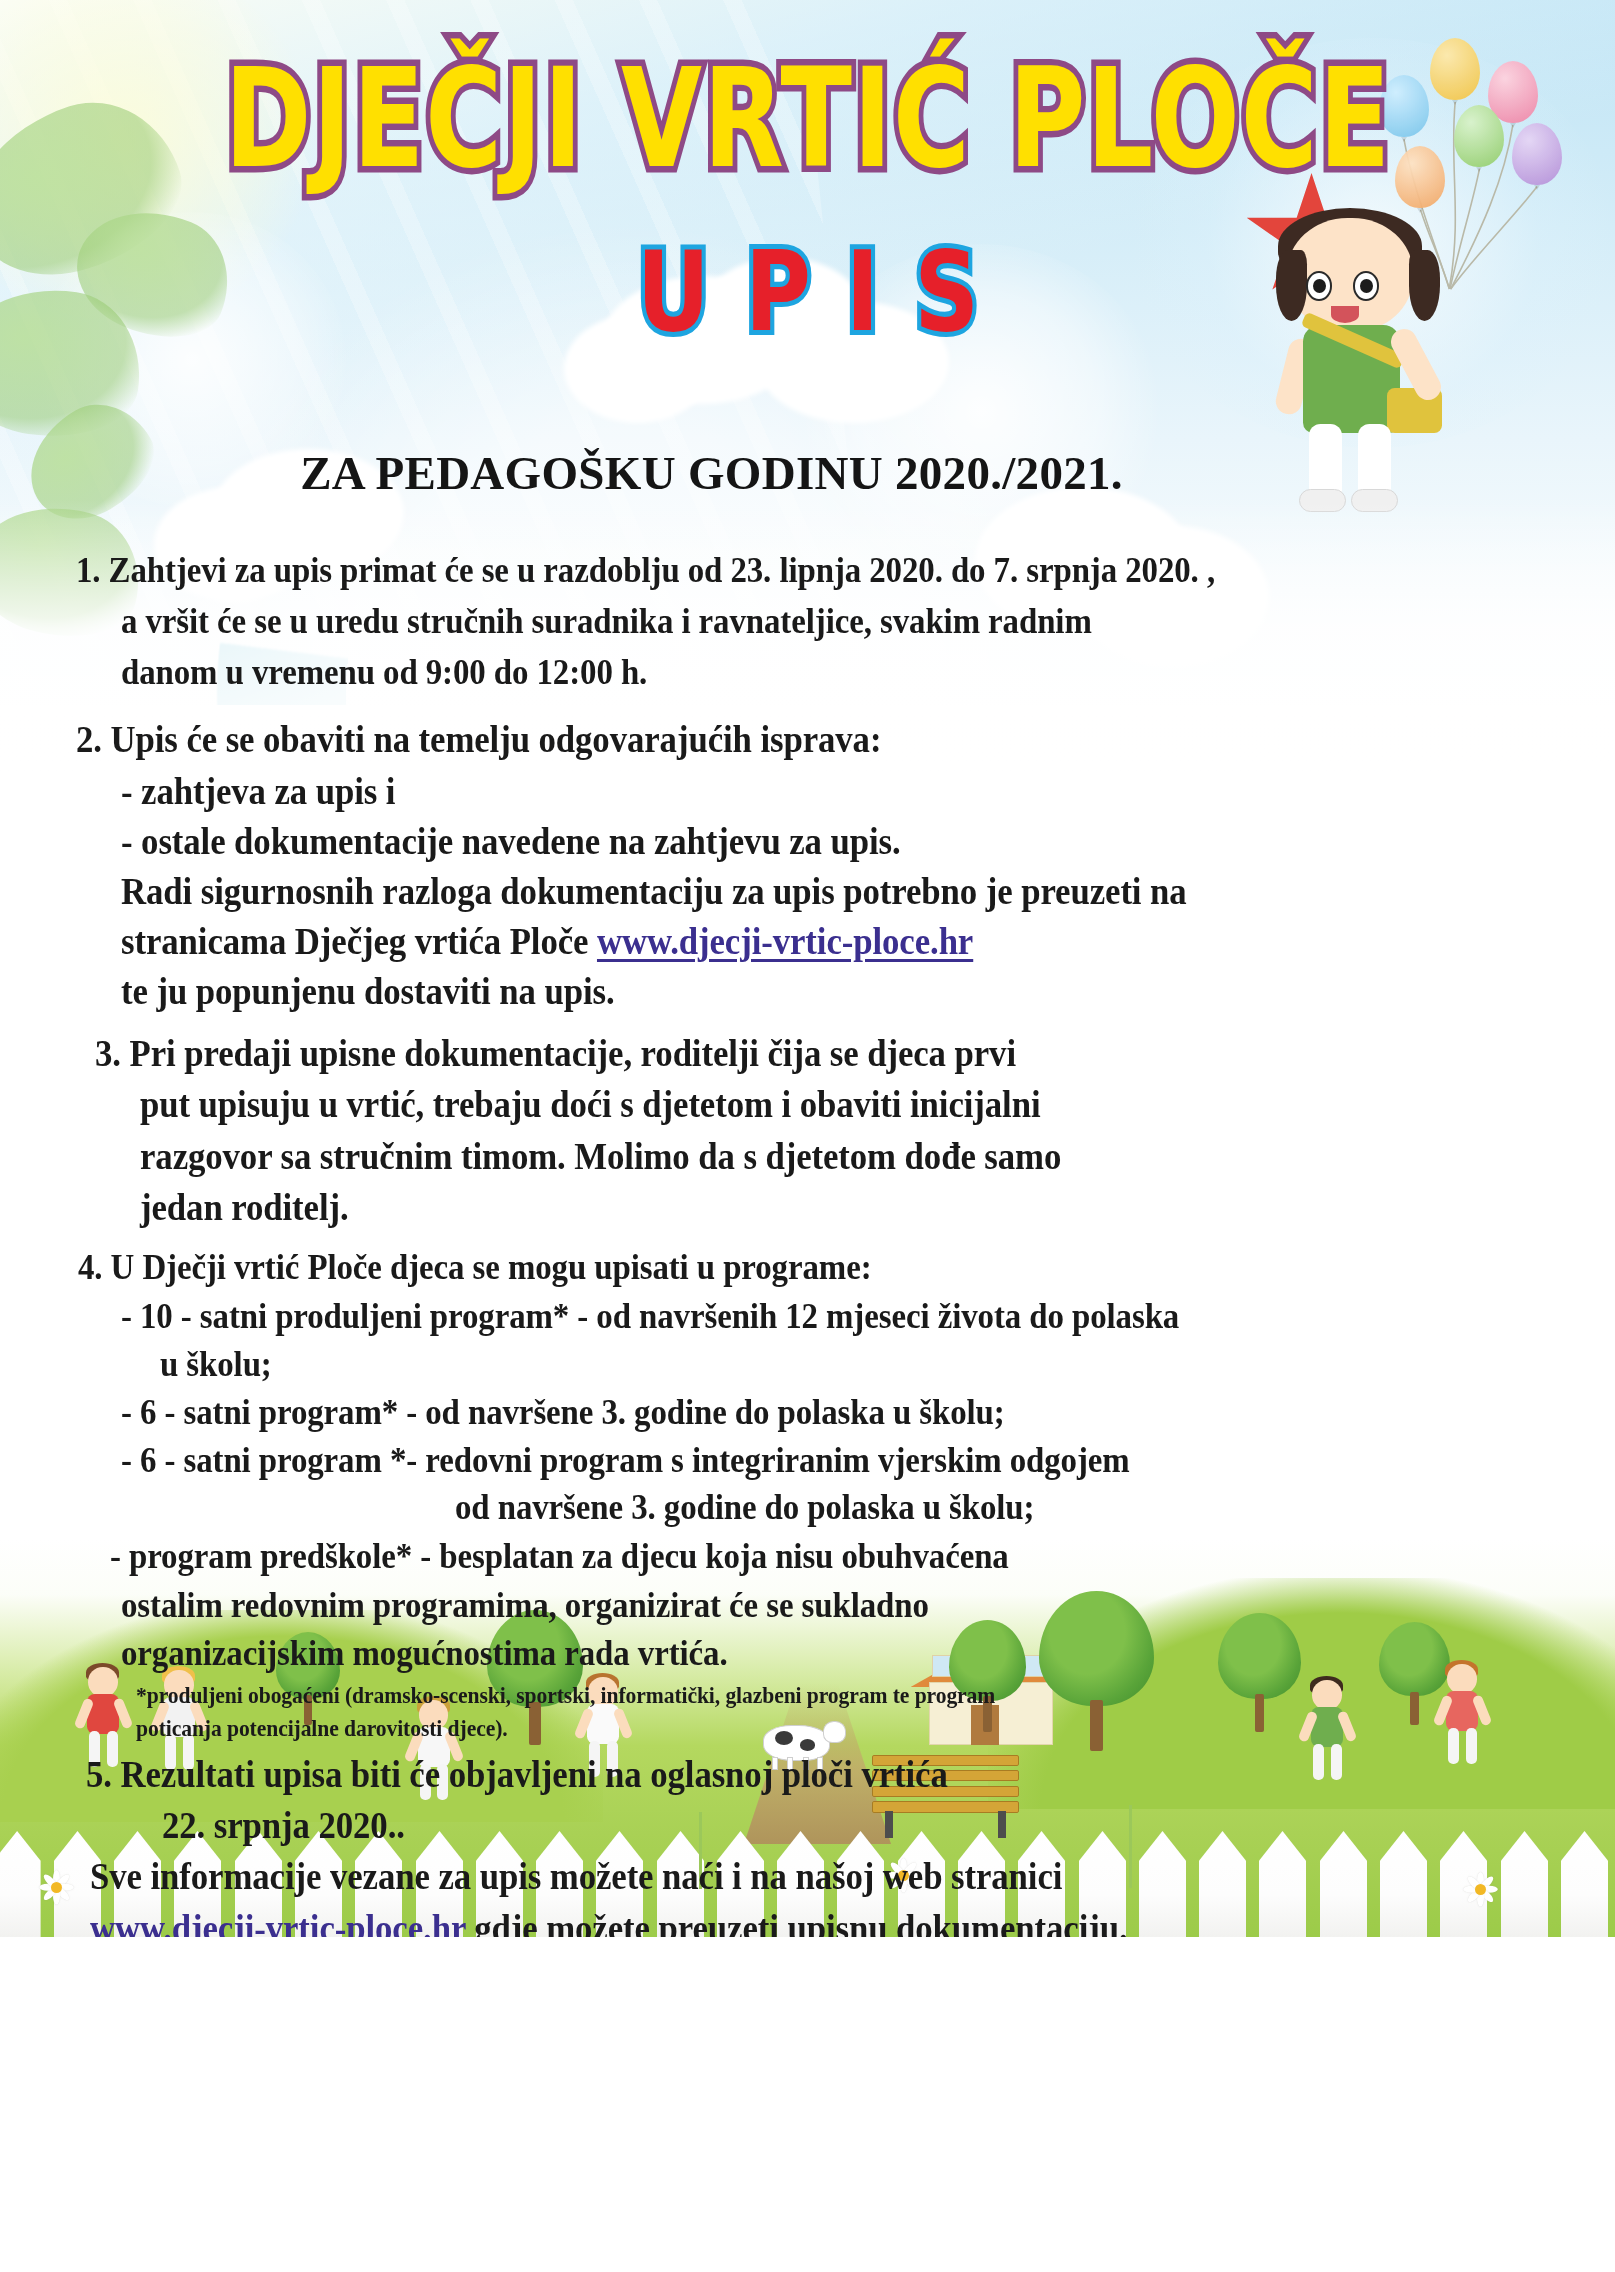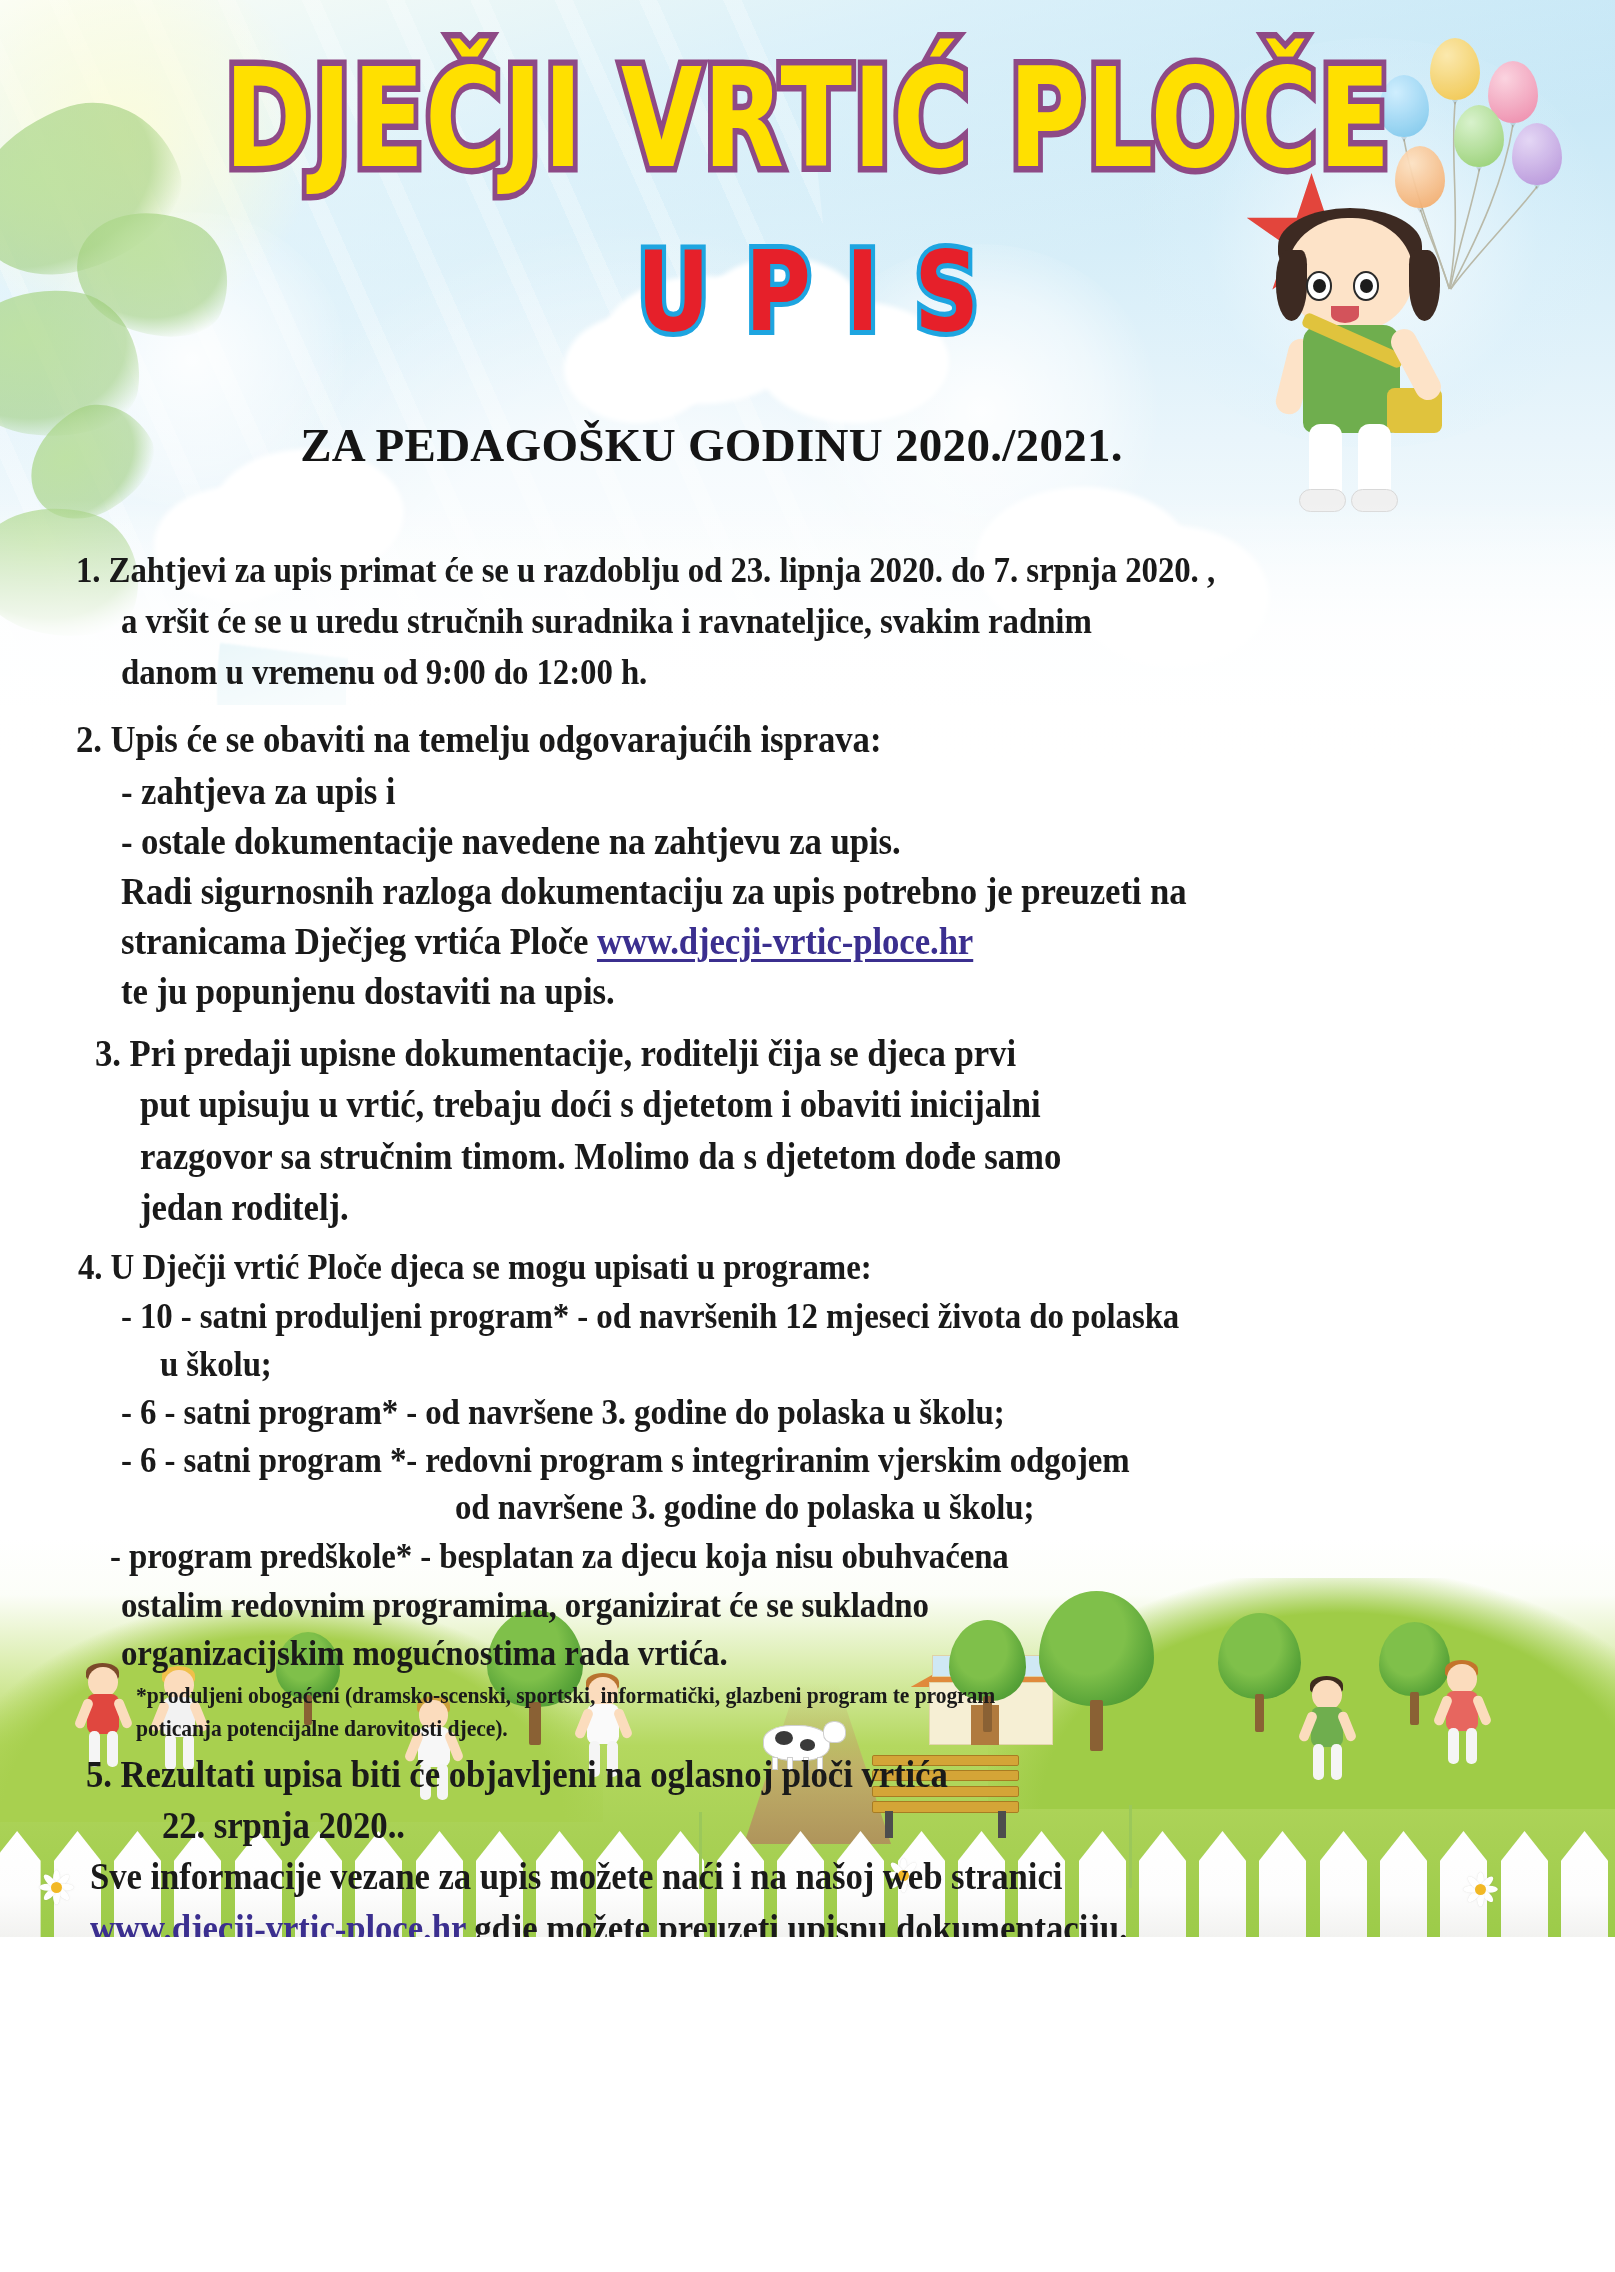--- a/index.html
+++ b/index.html
@@ -342,21 +342,21 @@
     text-align: center;
     font-family: "Liberation Serif", serif;
     font-weight: 700;
     color: #151515;
     font-size: 47px;
     line-height: 1.15;
     letter-spacing: 0.3px;
     white-space: nowrap;
   }
   .sub1 { top: 378px; }
-  .sub2 { top: 418px; text-align: center; }
+  .sub2 { top: 446px; text-align: center; }
 
   .body-text {
     position: absolute;
     font-family: "Liberation Serif", serif;
     font-weight: 700;
     color: #1a1a1a;
     font-size: 35px;
     line-height: 1.0;
     letter-spacing: -0.1px;
     white-space: nowrap;

